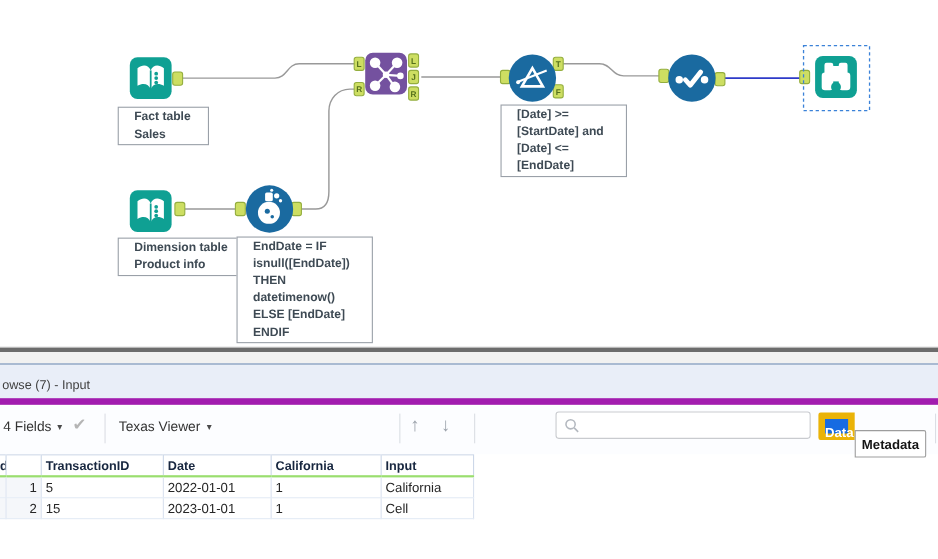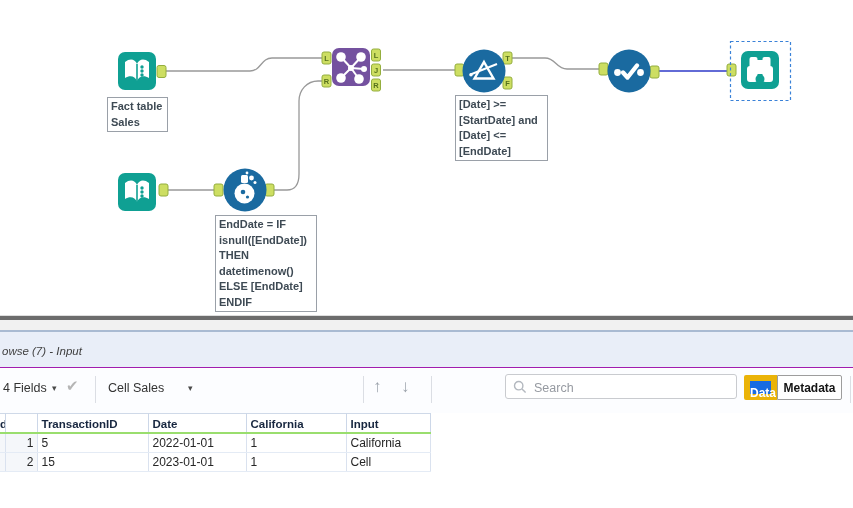--- a/index.html
+++ b/index.html
@@ -4,48 +4,48 @@
 <style>
   html,body{margin:0;padding:0;background:#fff;}
   .screen{position:relative;width:853px;height:508px;background:#ffffff;
           font-family:"Liberation Sans",sans-serif;overflow:hidden;}
 
   
   .canvas{position:absolute;left:0;top:0;width:853px;height:315px;}
   .canvas svg{position:absolute;left:0;top:0;}
   .annot{position:absolute;background:#fff;border:1px solid #9aa0a8;
          font-size:11px;font-weight:600;line-height:15.5px;color:#3e4a54;
-         padding:1px 3px;white-space:pre-line;}
+         padding:1px 14px;white-space:pre-line;}
 
   
   .results{position:absolute;left:0;top:315px;width:853px;height:193px;background:#fff;}
   .r-line1{position:absolute;top:0;left:0;width:100%;height:1px;background:#dedede;}
   .r-dark{position:absolute;top:1px;left:0;width:100%;height:4px;background:#6c6c6c;}
   .r-gap{position:absolute;top:5px;left:0;width:100%;height:10px;background:#f1f1f1;}
   .r-blue{position:absolute;top:15px;left:0;width:100%;height:2px;background:#a9bad2;}
   .r-head{position:absolute;top:17px;left:0;width:100%;height:36px;background:#e9eef8;
-          border-bottom:1px solid #a21caf;box-sizing:border-box;font-style:italic;}
+          border-bottom:6px solid #a21caf;box-sizing:border-box;}
   .r-head span{position:absolute;left:2px;top:13px;font-size:11.5px;color:#3f3f3f;}
 
   .toolbar{position:absolute;top:54px;left:0;width:100%;height:44px;background:#fcfdff;}
   .tb-text{position:absolute;top:12px;font-size:12.5px;color:#333;white-space:nowrap;}
   .caret{position:absolute;top:14px;font-size:9px;color:#4a4a4a;}
   .check{position:absolute;top:8px;font-size:15px;color:#b5b5b5;}
   .vsep{position:absolute;top:7px;width:1px;height:27px;background:#dbdee4;}
   .arrow{position:absolute;top:8px;font-size:17px;color:#9ba2ab;}
   .searchbox{position:absolute;left:505px;top:5px;width:232px;height:25px;background:#fff;
              border:1px solid #c9cbcf;border-radius:3px;box-sizing:border-box;}
   .searchbox svg{position:absolute;left:7px;top:5px;}
   .searchbox input{position:absolute;left:26px;top:2px;width:198px;height:19px;border:none;
                    outline:none;font-family:"Liberation Sans",sans-serif;font-size:12.5px;color:#333;background:transparent;}
   .searchbox input::placeholder{color:#969aa1;}
   .btn{position:absolute;top:6px;height:25px;box-sizing:border-box;font-size:12px;font-weight:600;
        text-align:center;line-height:24px;cursor:default;}
   .btn-data{left:744px;width:33px;background:#176be2;color:#fff;border:6px solid #eab308;border-radius:2px 0 0 2px;}
-  .btn-meta{left:777px;width:65px;background:#fff;color:#141414;border:1px solid #9d9d9d;border-radius:0 2px 2px 0;}
+  .btn-meta{left:777px;width:65px;background:#fff;color:#141414;border:1px solid #9d9d9d;border-radius:0 2px 2px 0;margin-top:16px;}
 
   
   .grid{position:absolute;left:0;top:98px;width:430px;border-collapse:collapse;table-layout:fixed;
         border-top:1px solid #cfd9e8;}
   .grid th{border-bottom:2px solid #9ade6e;border-right:1px solid #ccd7e8;background:#fff;
            font-size:11.5px;font-weight:bold;color:#17263f;text-align:left;
            padding:2px 0 1px 4px;height:15px;white-space:nowrap;overflow:hidden;}
   .grid th.gutter{padding:2px 0 1px 0;}
   .grid td{border-right:1px solid #dae2ef;border-bottom:1px solid #e4ebf5;
            font-size:12px;color:#262626;padding:1px 0 1px 4px;height:16px;
@@ -176,20 +176,22 @@
           <rect x="-10.5" y="-13" width="8" height="11" rx="2" fill="#fff"></rect>
           <rect x="2.5" y="-13" width="8" height="11" rx="2" fill="#fff"></rect>
           <rect x="-4" y="-10" width="8" height="14" fill="#fff"></rect>
           <circle cx="0" cy="9" r="4.5" fill="#0fa093"></circle>
         </g>
       </g>
     </svg>
 
     <div class="annot" style="left:107px;top:97px;width:53px;">Fact table
 Sales</div>
+    <div class="annot" style="left:107px;top:216px;width:91px;">Dimension table
+Product info</div>
     <div class="annot" style="left:455px;top:95px;width:85px;">[Date] &gt;=
 [StartDate] and
 [Date] &lt;=
 [EndDate]</div>
     <div class="annot" style="left:215px;top:215px;width:94px;">EndDate = IF
 isnull([EndDate])
 THEN
 datetimenow()
 ELSE [EndDate]
 ENDIF</div>
@@ -202,33 +204,32 @@
     <div class="r-blue"></div>
     <div class="r-head">
       <span>owse (7) - Input</span>
     </div>
 
     <div class="toolbar">
       <span class="tb-text" style="left:3px;text-align:center;">4 Fields</span>
       <span class="caret" style="left:52px;">▾</span>
       <span class="check" style="left:66px;">✔</span>
       <div class="vsep" style="left:95px;"></div>
-      <span class="tb-text" style="left:108px;">Cell Sales</span>
+      <span class="tb-text" style="left:108px;">Texas Viewer</span>
       <span class="caret" style="left:188px;">▾</span>
       <div class="vsep" style="left:363px;"></div>
       <span class="arrow" style="left:373px;">↑</span>
       <span class="arrow" style="left:401px;">↓</span>
       <div class="vsep" style="left:431px;"></div>
 
       <div class="searchbox">
         <svg width="14" height="14" viewBox="0 0 14 14">
           <circle cx="5.7" cy="5.7" r="4.2" fill="none" stroke="#b3b8bf" stroke-width="1.4"></circle>
           <line x1="9" y1="9" x2="12.6" y2="12.6" stroke="#b3b8bf" stroke-width="1.4"></line>
         </svg>
-        <input type="text" placeholder="Search" style="">
       </div>
 
       <div class="btn btn-data">Data</div>
       <div class="btn btn-meta">Metadata</div>
       <div class="vsep" style="left:850px;"></div>
     </div>
 
     <table class="grid">
       <colgroup>
         <col style="width:5px">

